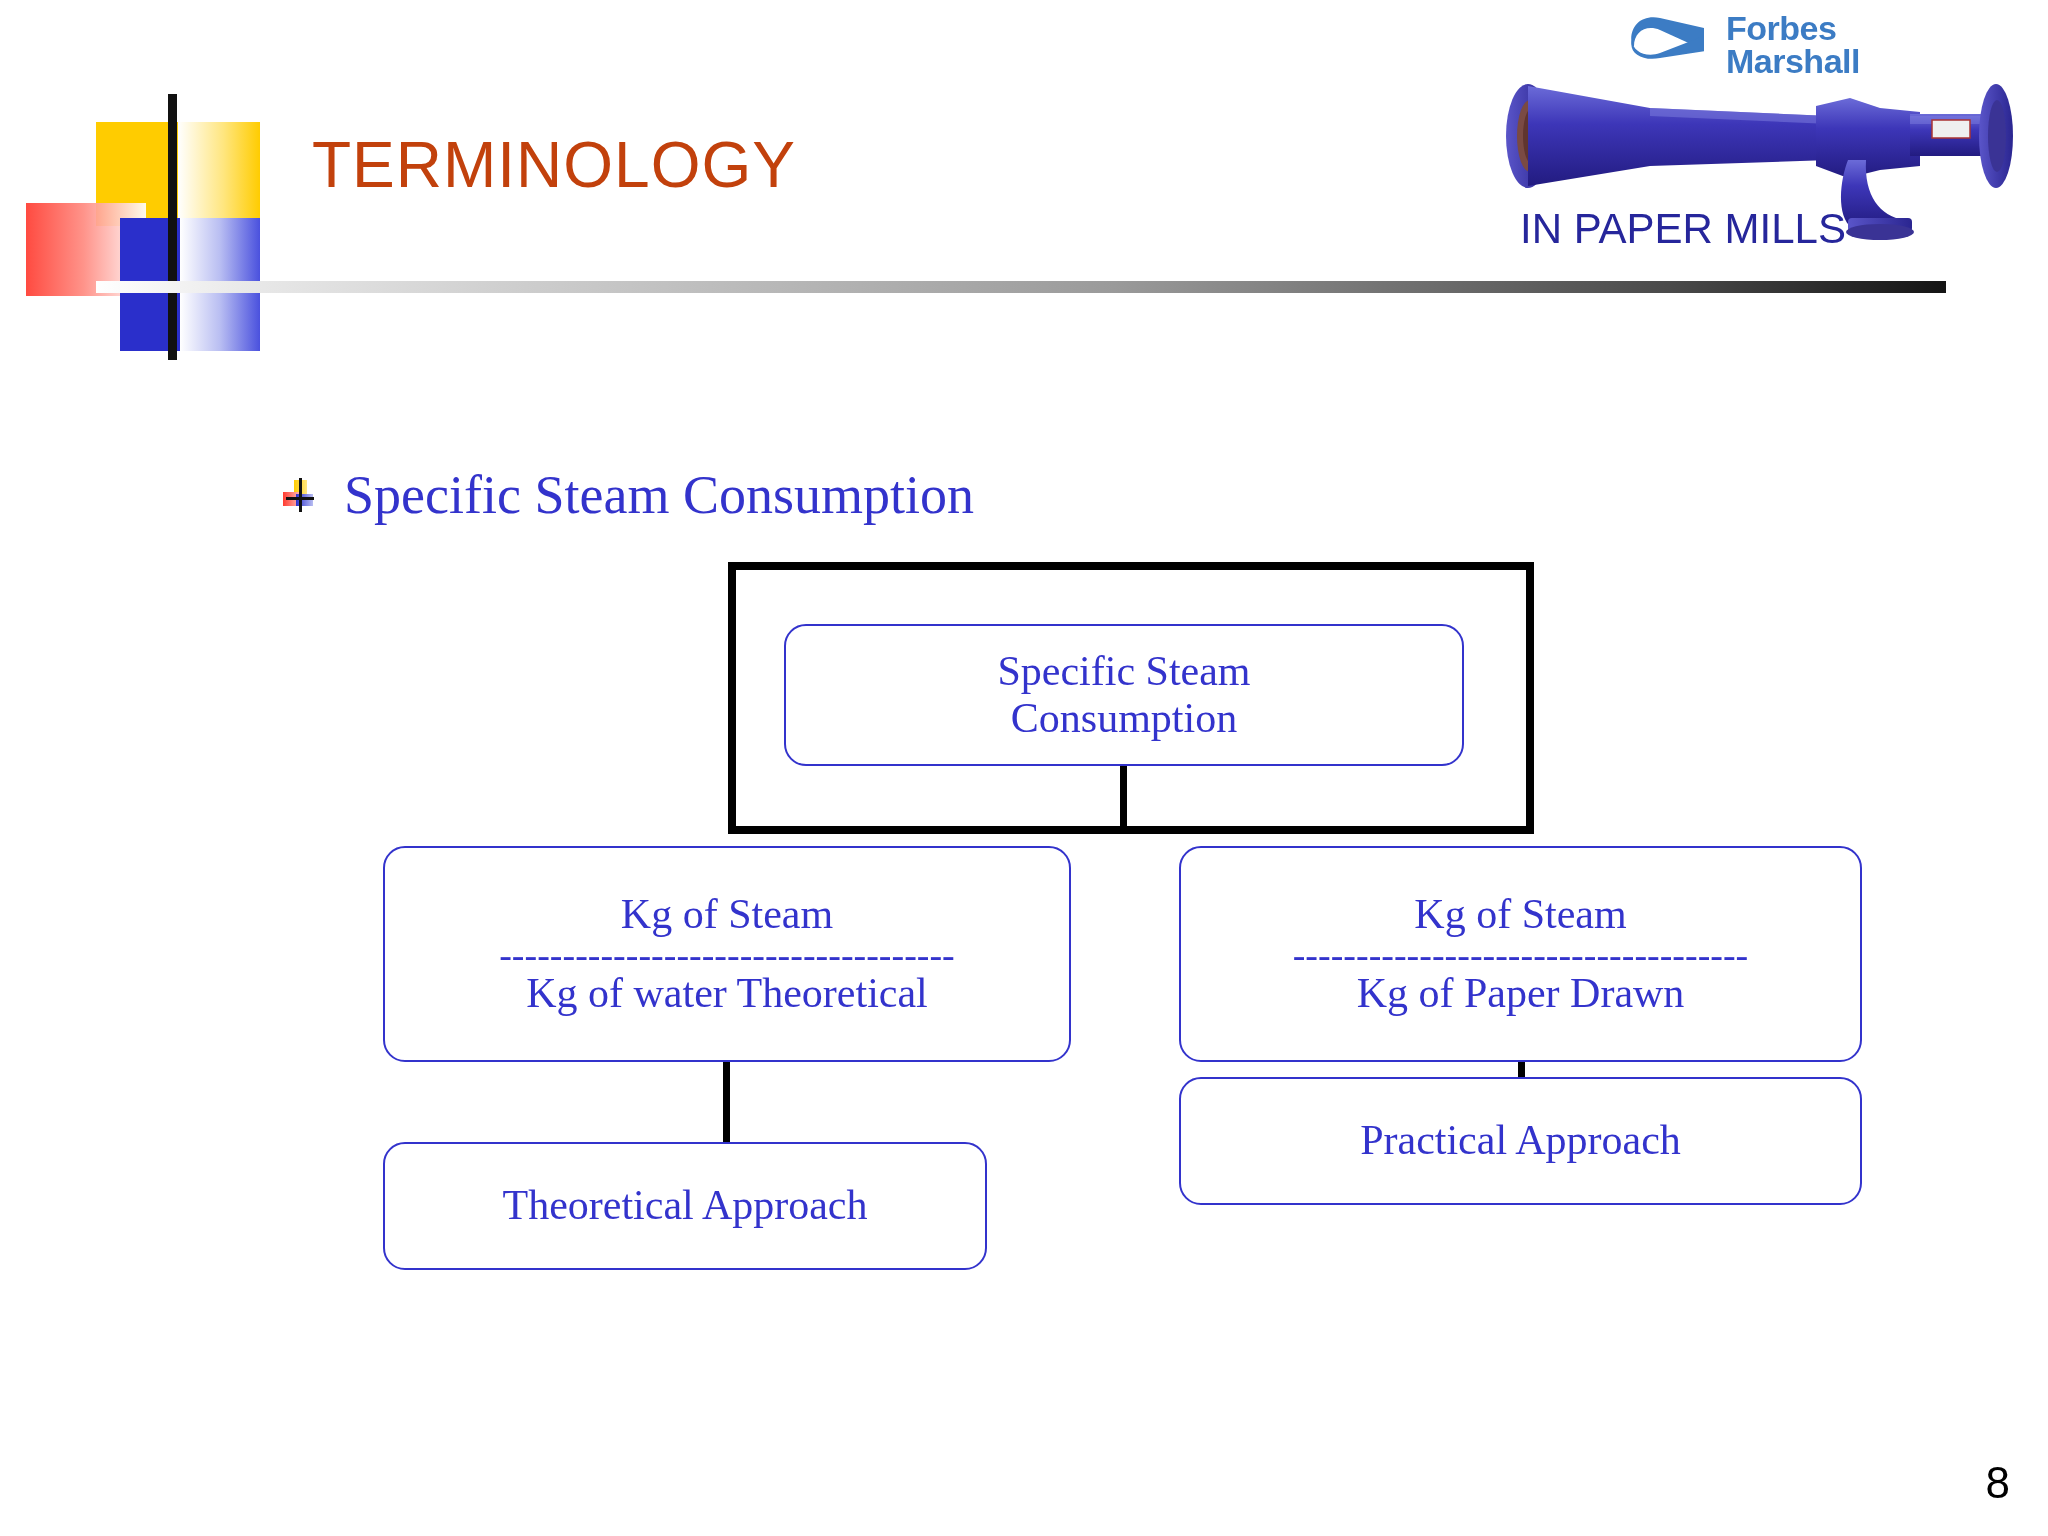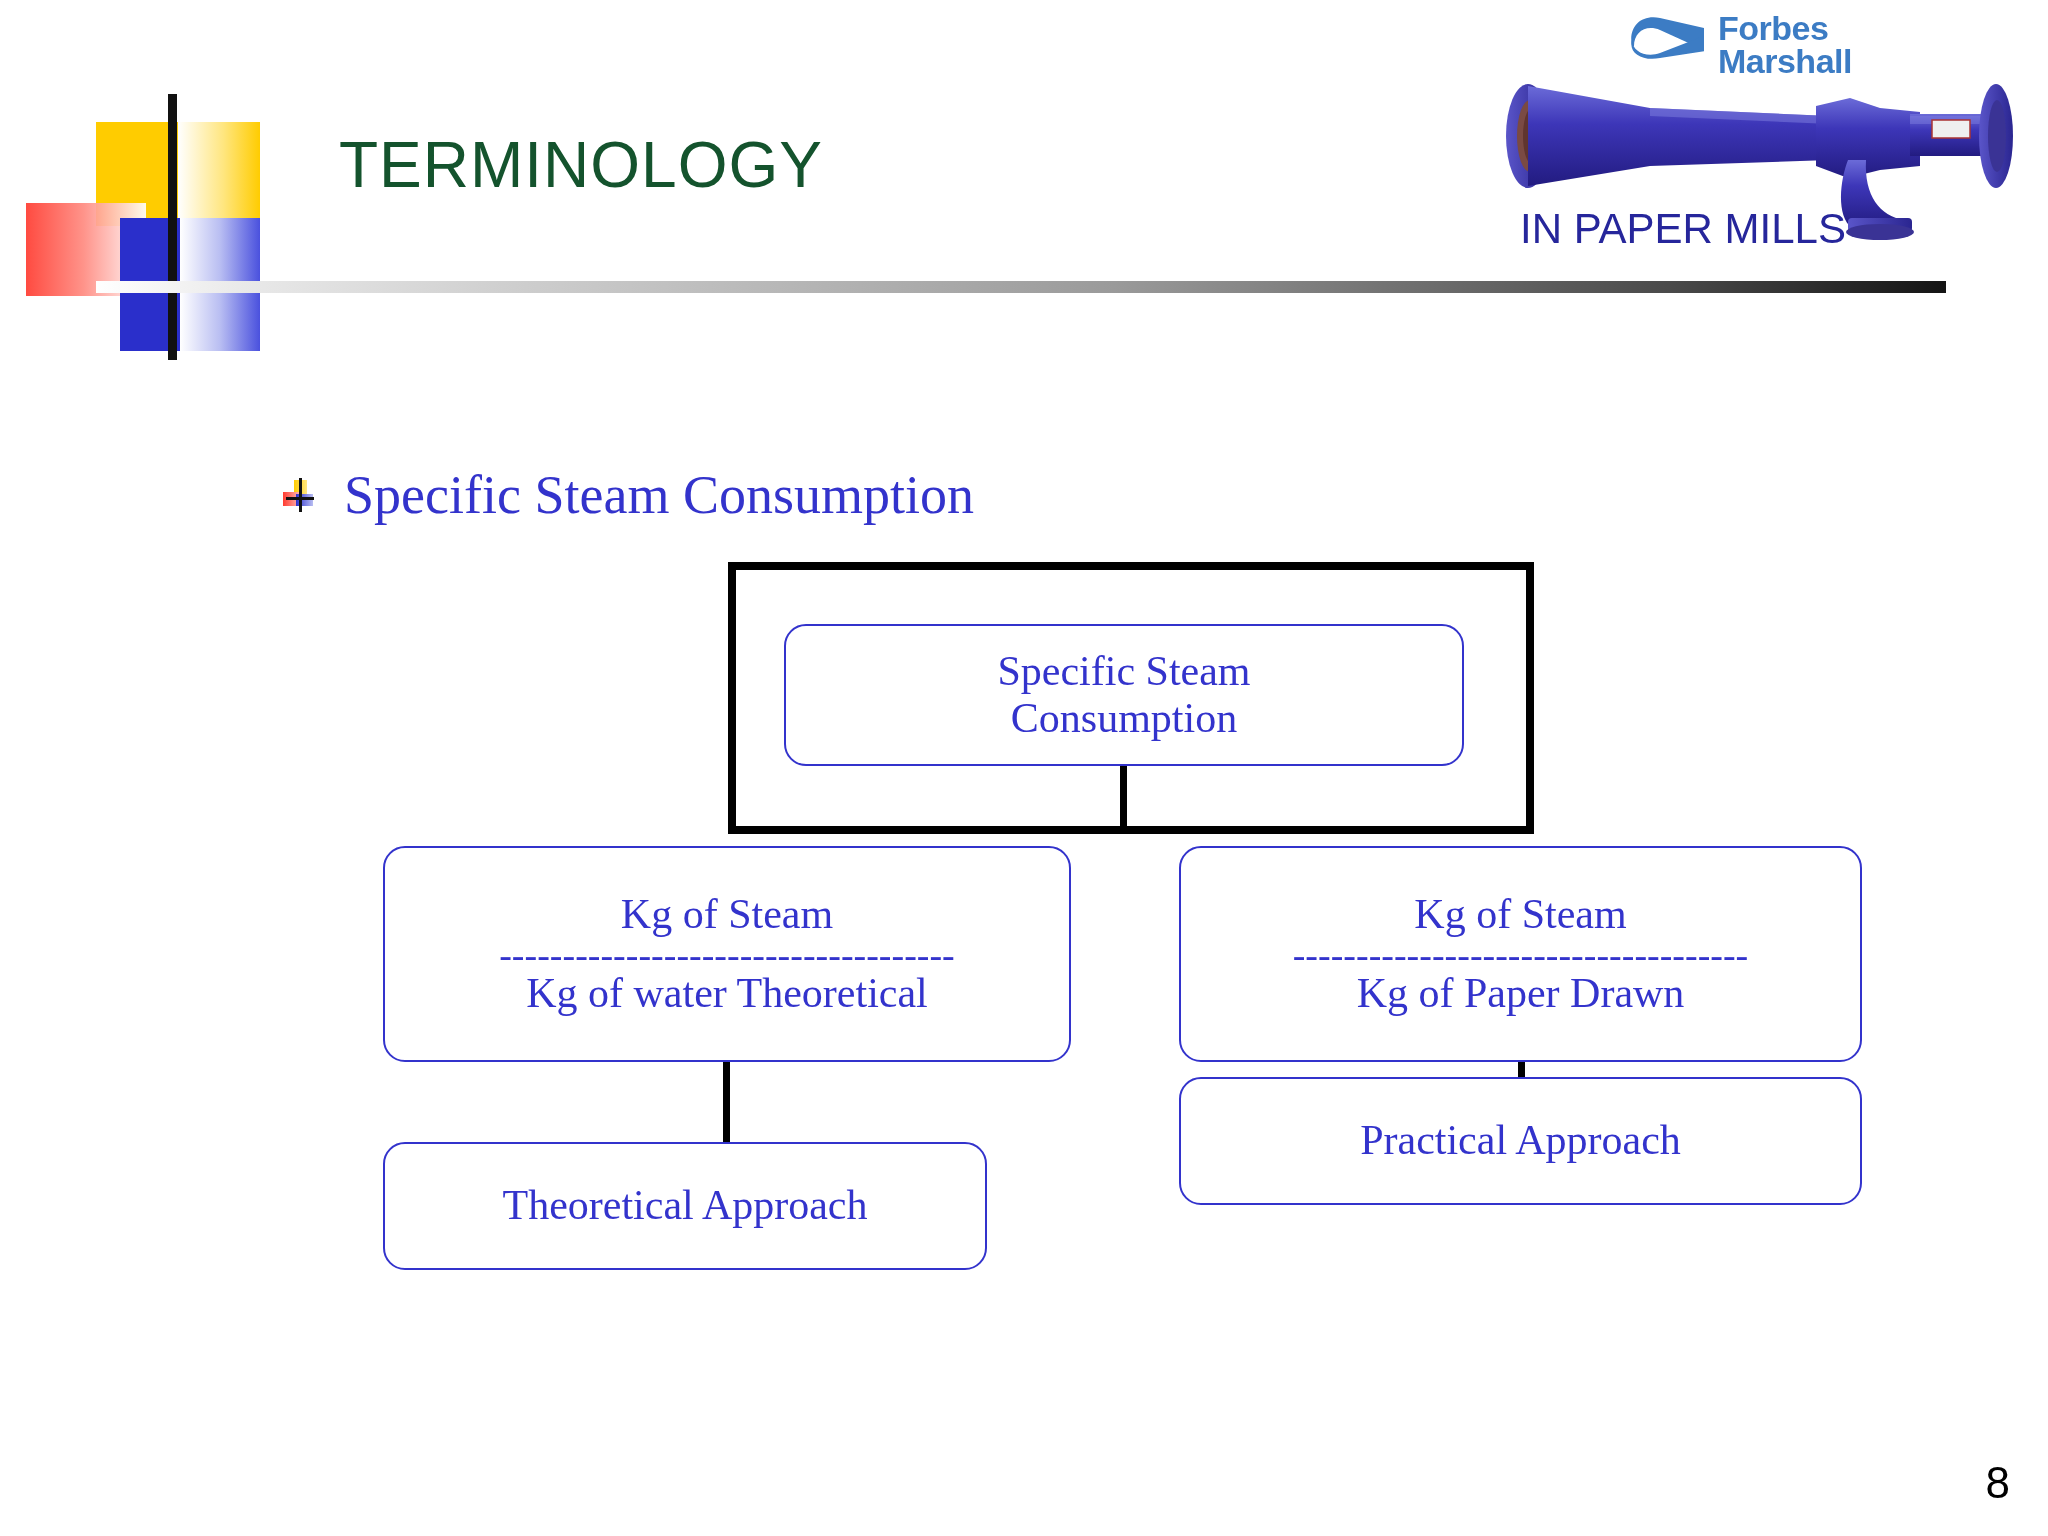--- a/index.html
+++ b/index.html
@@ -51,35 +51,35 @@
   }
 
   .deco-hline {
     position: absolute;
     left: 96px; top: 281px; width: 1850px; height: 12px;
     background: linear-gradient(90deg, #ffffff 0%, #e9e9e9 8%, #cfcfcf 22%, #9a9a9a 55%, #4a4a4a 85%, #141414 100%);
   }
 
   #slide-title {
     position: absolute;
-    left: 339px; top: 128px;
+    left: 312px; top: 128px;
     font-family: "Liberation Sans", sans-serif;
     font-size: 64px;
     letter-spacing: 1px;
-    color: #14532d;
+    color: #c2410c;
     white-space: nowrap;
   }
 
   
   #brand {
     position: absolute;
     left: 1630px; top: 10px;
     display: flex;
     align-items: center;
-    gap: 10px;
+    gap: 18px;
   }
   #brand .fm-mark { display:block; }
   #brand .fm-words {
     font-family: "Liberation Sans", sans-serif;
     font-weight: bold;
     font-size: 34px;
     line-height: 0.96;
     color: #3C7CC4;
     letter-spacing: -0.5px;
   }

